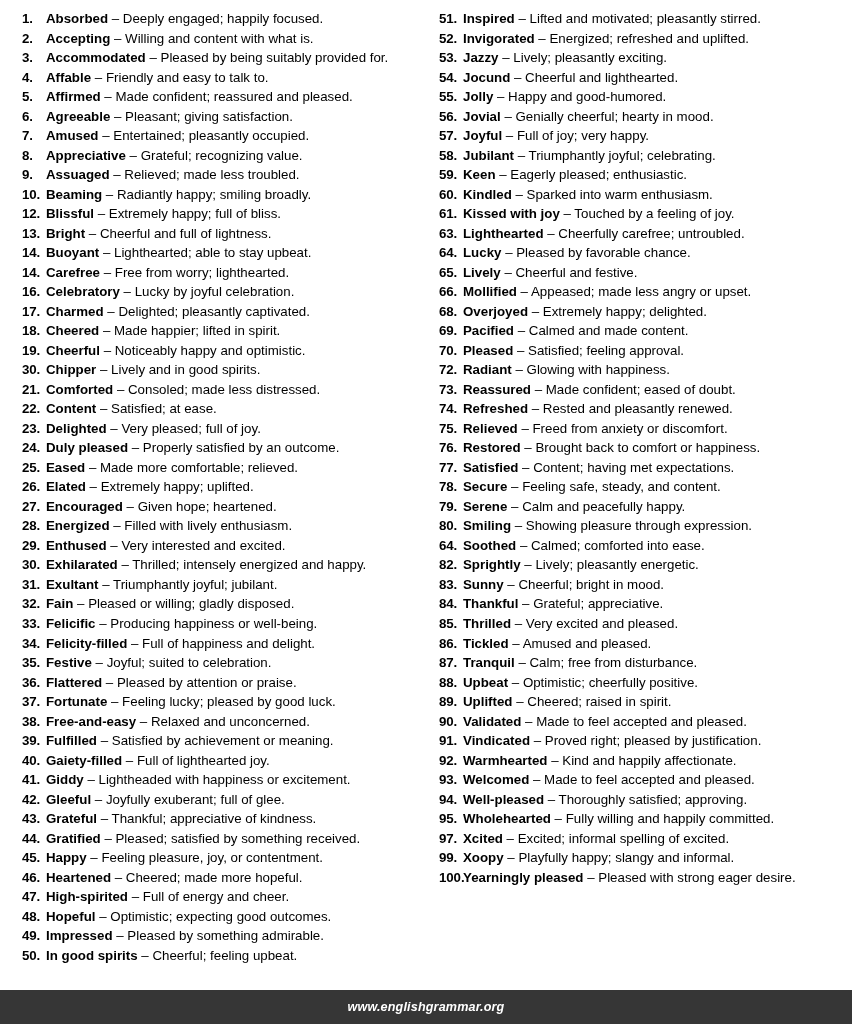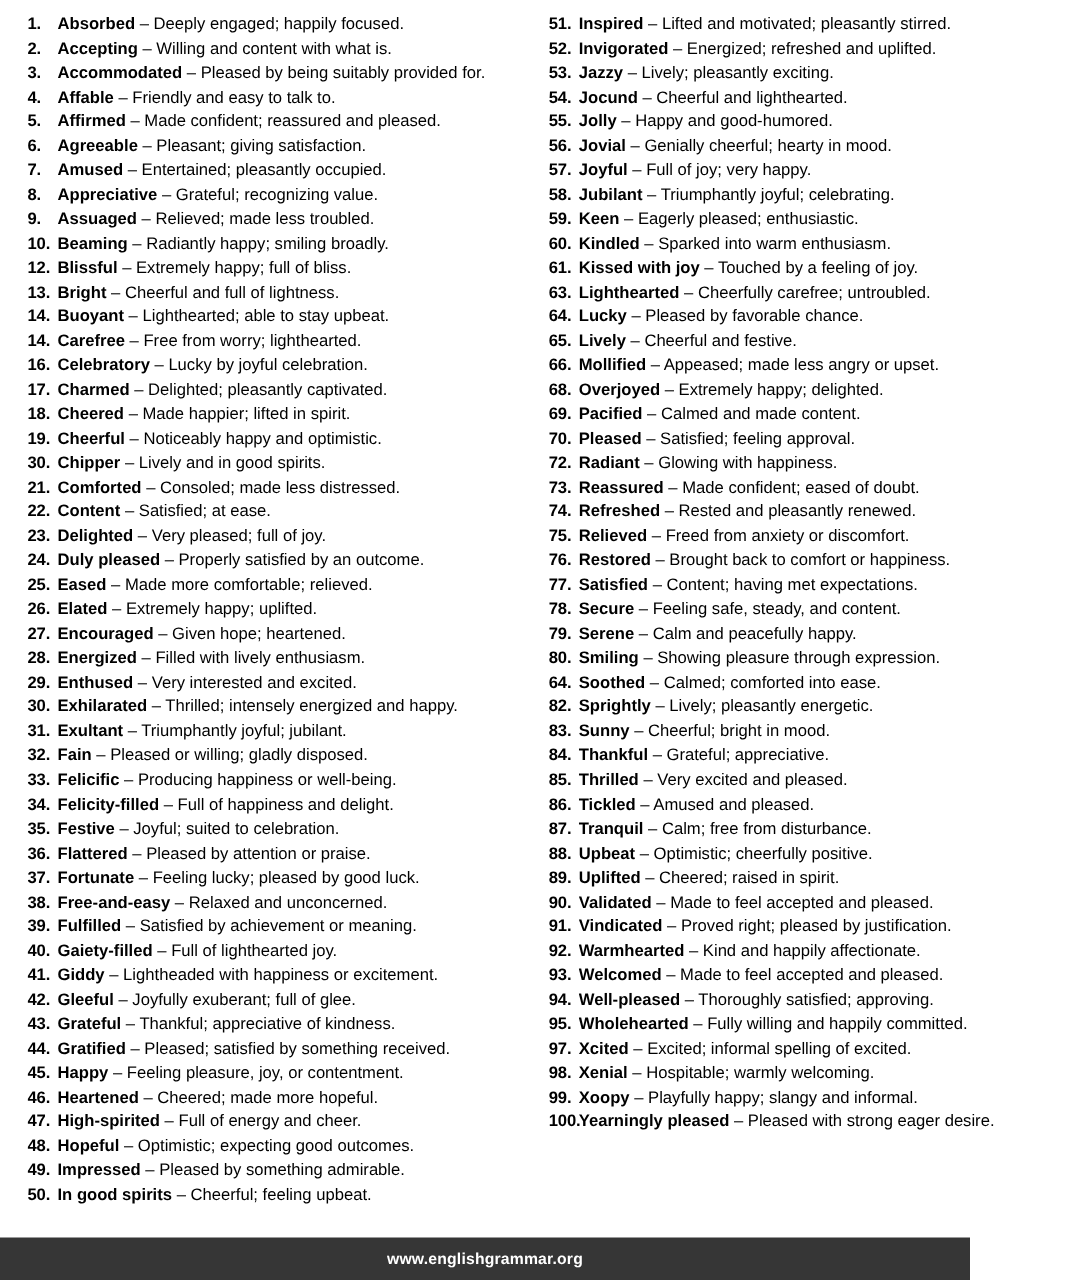--- a/index.html
+++ b/index.html
@@ -76,25 +76,26 @@
   .entry-dash {
     font-weight: normal;
   }
   .entry-def {
     font-weight: normal;
   }
 
   #footer {
     flex: 0 0 34px;
     height: 34px;
-    width: 776px;
+    width: 852px;
     background: #363636;
     display: flex;
     align-items: center;
     justify-content: center;
+    font-style: italic;
   }
   #footer-text {
     color: #ffffff;
     font-weight: bold;
     font-size: 12.6px;
     letter-spacing: 0.15px;
   }
 </style>
 </head>
 <body>
@@ -468,24 +469,20 @@
         </div>
         <div class="entry">
           <span class="entry-num">95.</span>
           <span class="entry-body"><span class="entry-term">Wholehearted</span><span class="entry-dash"> – </span><span class="entry-def">Fully willing and happily committed.</span></span>
         </div>
         <div class="entry">
           <span class="entry-num">97.</span>
           <span class="entry-body"><span class="entry-term">Xcited</span><span class="entry-dash"> – </span><span class="entry-def">Excited; informal spelling of excited.</span></span>
         </div>
         <div class="entry">
-          <span class="entry-num">98.</span>
-          <span class="entry-body"><span class="entry-term">Xenial</span><span class="entry-dash"> – </span><span class="entry-def">Hospitable; warmly welcoming.</span></span>
-        </div>
-        <div class="entry">
           <span class="entry-num">99.</span>
           <span class="entry-body"><span class="entry-term">Xoopy</span><span class="entry-dash"> – </span><span class="entry-def">Playfully happy; slangy and informal.</span></span>
         </div>
         <div class="entry">
           <span class="entry-num">100.</span>
           <span class="entry-body"><span class="entry-term">Yearningly pleased</span><span class="entry-dash"> – </span><span class="entry-def">Pleased with strong eager desire.</span></span>
         </div>
       </div>
 
   </div>

